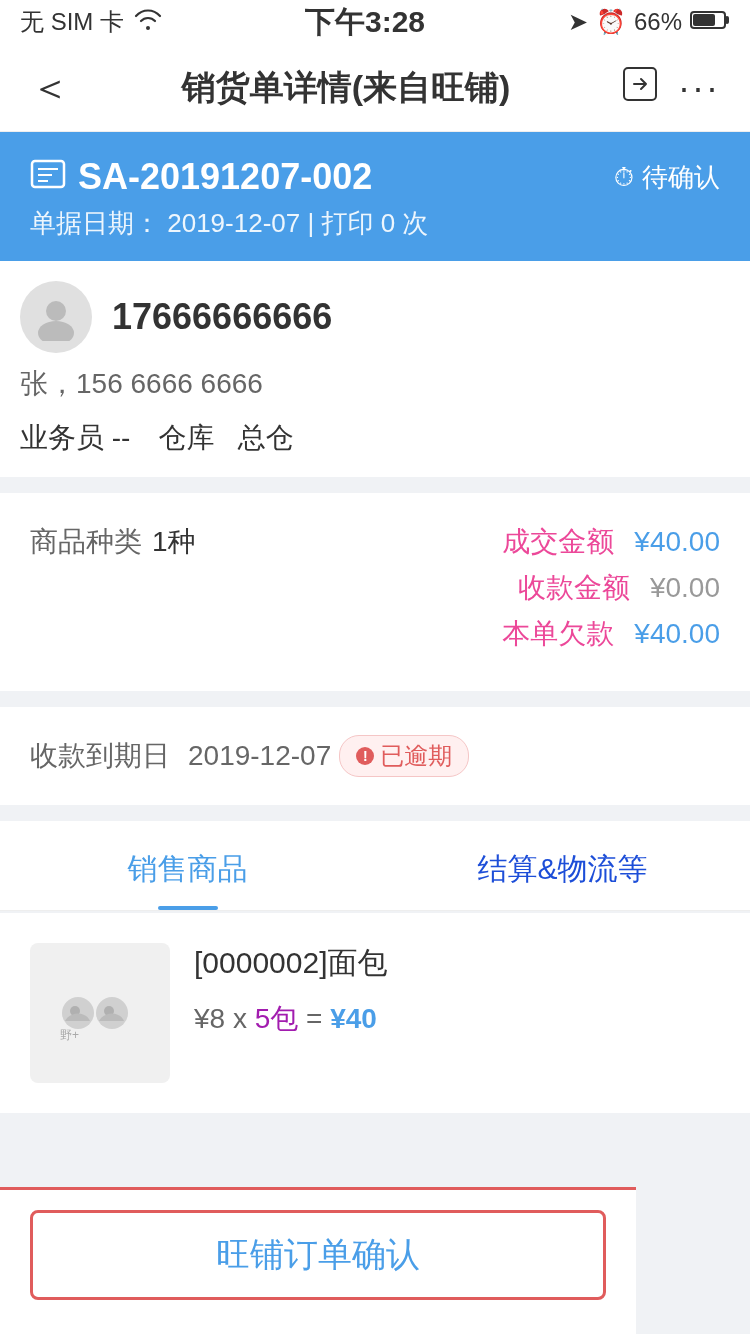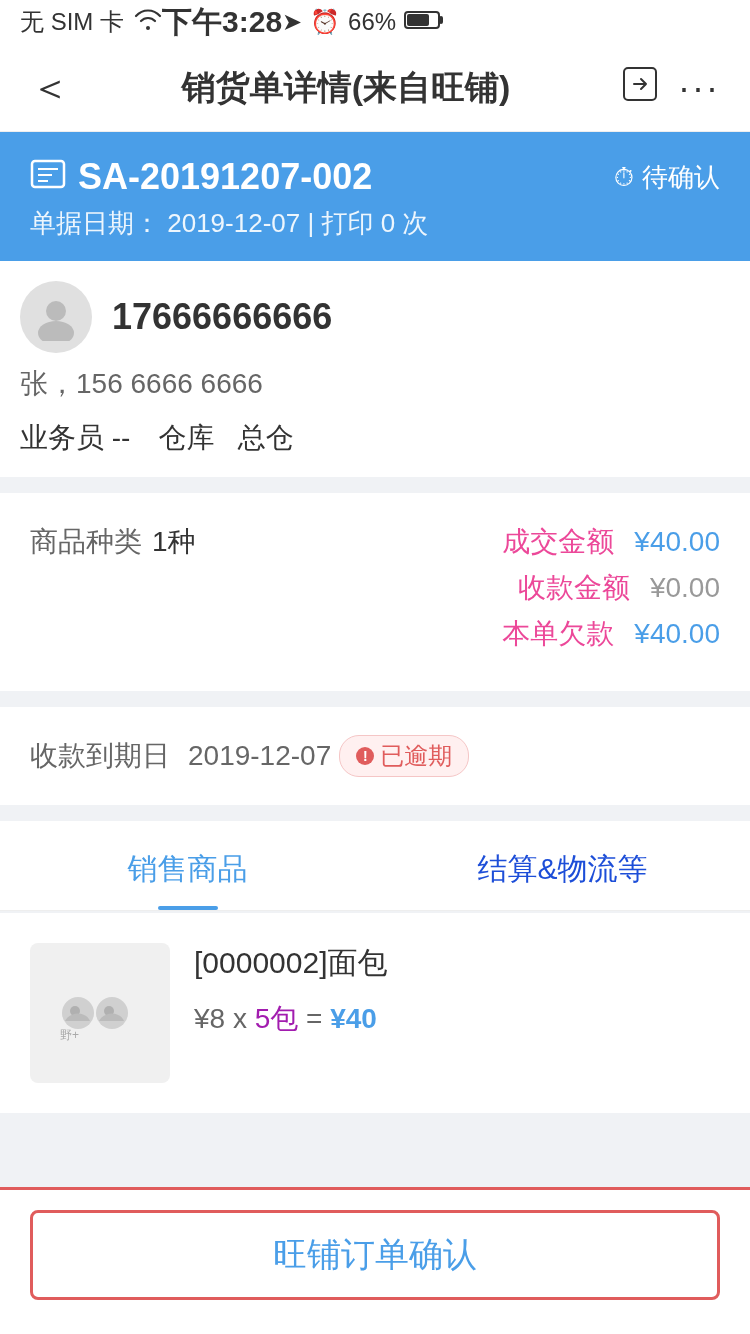--- a/index.html
+++ b/index.html
@@ -13,20 +13,21 @@
       color: #333;
     }
 
     
     .status-bar {
       width: 750px;
       height: 44px;
       background: #fff;
       display: flex;
       align-items: center;
+      justify-content: space-between;
       padding: 0 20px;
       font-size: 24px;
       font-weight: 500;
     }
     .status-left { display: flex; align-items: center; gap: 10px; }
     .status-center { font-size: 30px; font-weight: 600; }
     .status-right { display: flex; align-items: center; gap: 8px; font-size: 24px; }
 
     
     .nav-bar {
@@ -271,21 +272,21 @@
     .bottom-area {
       background: #f0f2f5;
       height: 280px;
     }
 
     
     .confirm-btn-wrap {
       position: fixed;
       bottom: 0;
       left: 0;
-      width: 750px;
+      width: 636px;
       background: #fff;
       padding: 20px 30px 34px;
       border-top: 3px solid #e05c5c;
     }
     .confirm-btn {
       width: 100%;
       height: 90px;
       background: #fff;
       border: 3px solid #e05c5c;
       border-radius: 8px;

